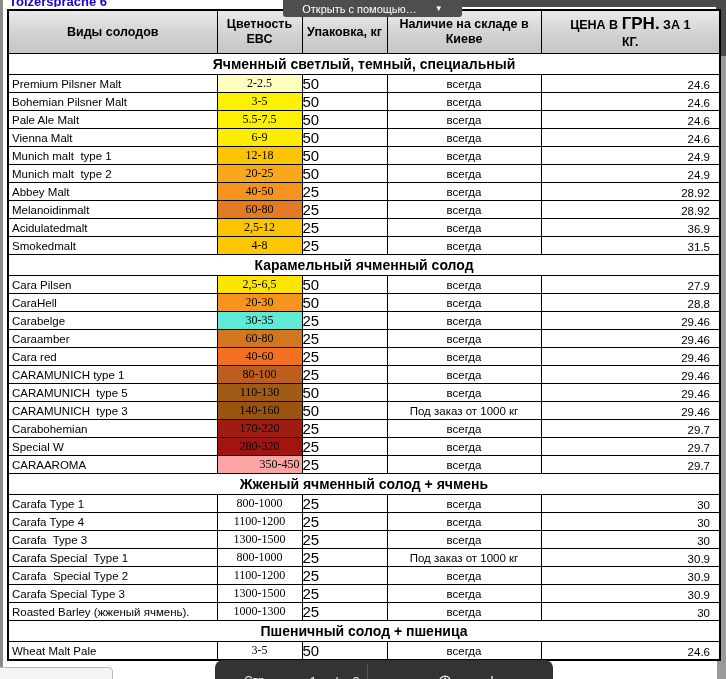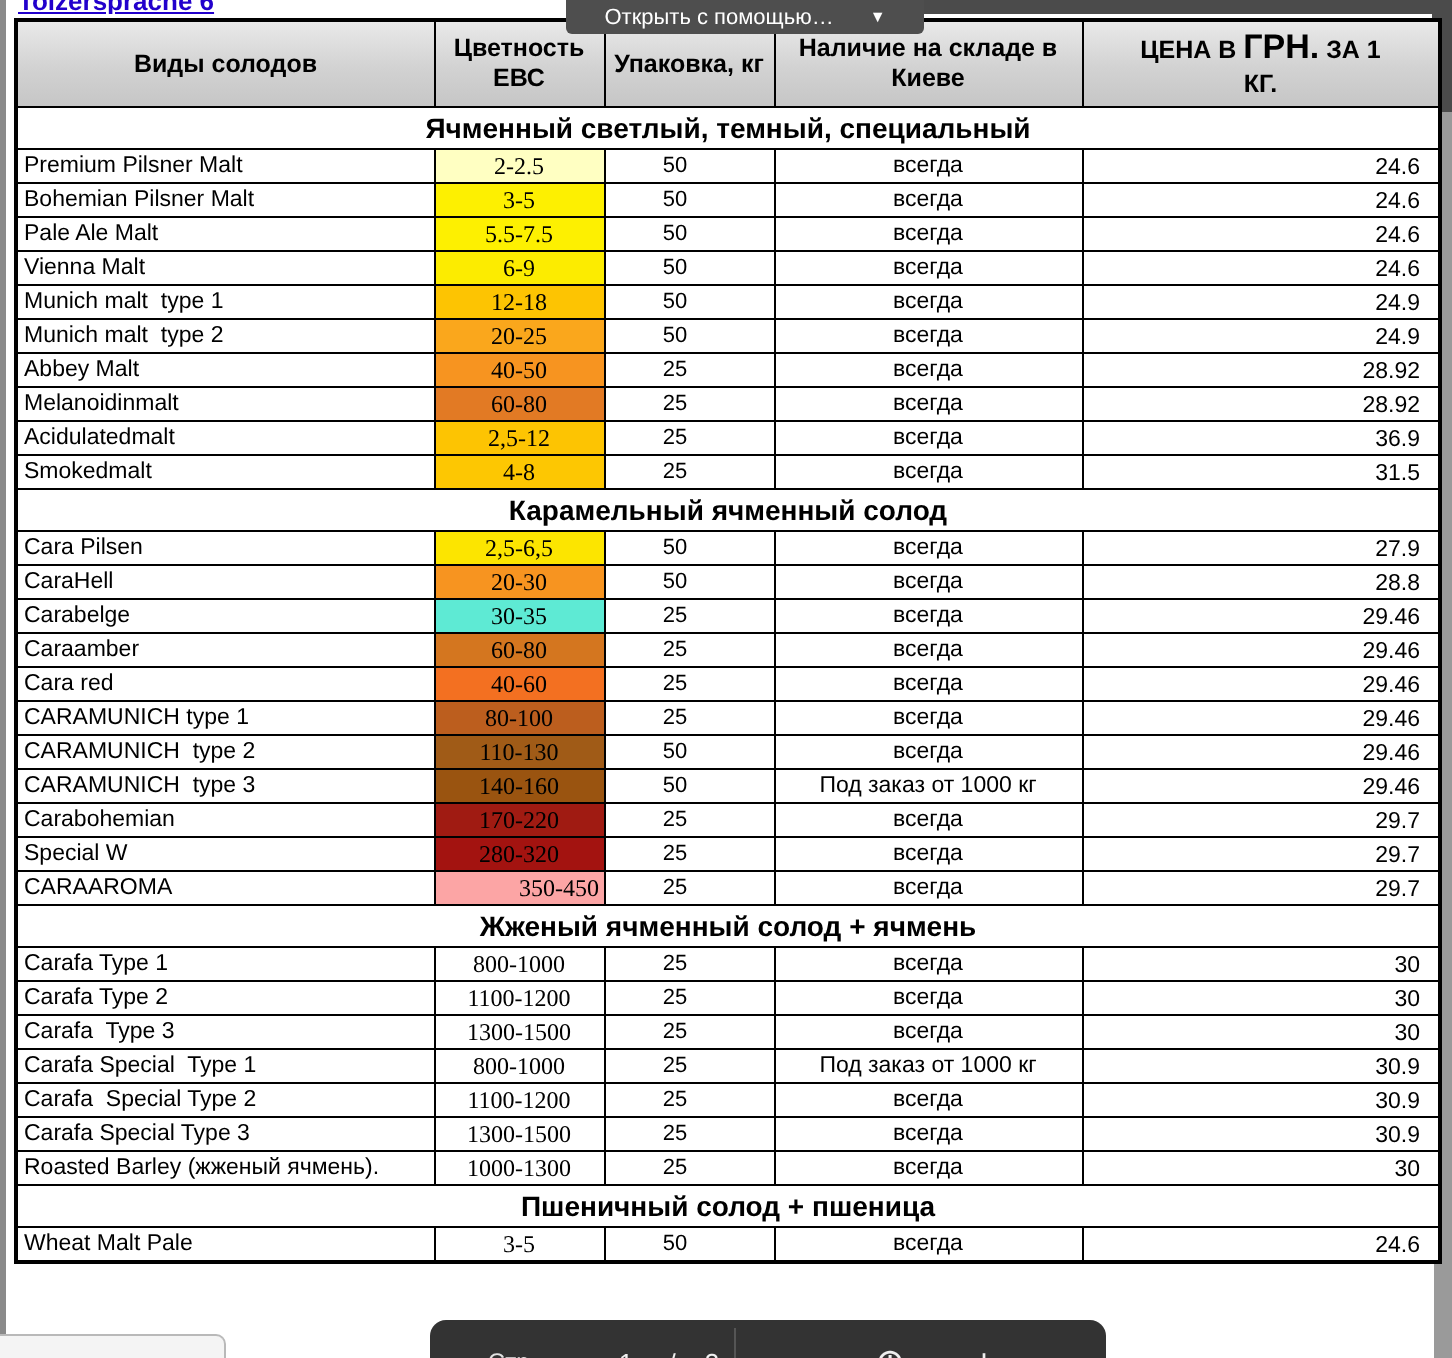--- a/index.html
+++ b/index.html
@@ -23,21 +23,21 @@
 
   table.malts{position:absolute;left:7px;top:9px;width:712px;border-collapse:collapse;
     table-layout:fixed;border:2px solid #000;background:#fff;}
   table.malts td,table.malts th{border:1px solid #000;color:#000;overflow:hidden;}
   thead th{height:42px;font-size:12.5px;font-weight:bold;text-align:center;vertical-align:middle;
     line-height:1.2;background:linear-gradient(180deg,#e9e9e9 0%,#d2d2d2 55%,#c6c6c6 100%);padding:0 2px;}
   thead th .big{font-size:17px;}
   tr.section-row td{height:20px;font-size:14px;font-weight:bold;text-align:center;vertical-align:middle;padding:0;}
   td.td-name{height:16px;font-size:11.5px;text-align:left;padding:0 0 0 3px;vertical-align:middle;white-space:pre;}
   td.td-ebc{font-size:12px;font-family:"Liberation Serif",serif;text-align:center;vertical-align:middle;padding:0;}
-  td.td-pack{font-size:11px;text-align:center;vertical-align:middle;padding:0 14px 0 0;}
+  td.td-pack{font-size:15px;vertical-align:middle;padding:0 14px 0 0;}
   td.td-stock{font-size:11.5px;text-align:center;vertical-align:middle;padding:0;}
   td.td-price{font-size:11.5px;text-align:right;vertical-align:bottom;padding:0 9px 1px 0;}
 
   .bottom-tooltip{position:absolute;left:0;top:667px;width:112px;height:20px;background:#f4f4f4;
     border:1px solid #b9b9b9;border-left:none;border-bottom:none;border-top-right-radius:5px;z-index:20;}
 
   .viewer-toolbar{position:absolute;left:215px;top:660px;width:338px;height:42px;background:#333333;
     border-radius:8px;z-index:40;color:#dddddd;}
   .viewer-toolbar .divider{position:absolute;left:152px;top:4px;width:1px;height:34px;background:#555555;}
   .tb-item{position:absolute;top:0;height:42px;display:flex;align-items:center;justify-content:center;}
@@ -193,21 +193,21 @@
         <td class="td-price">29.46</td>
       </tr>
       <tr>
         <td class="td-name">CARAMUNICH type 1</td>
         <td class="td-ebc" style="background: rgb(188, 94, 30);">80-100</td>
         <td class="td-pack">25</td>
         <td class="td-stock">всегда</td>
         <td class="td-price">29.46</td>
       </tr>
       <tr>
-        <td class="td-name">CARAMUNICH  type 2</td>
+        <td class="td-name">CARAMUNICH  type 5</td>
         <td class="td-ebc" style="background: rgb(160, 91, 23);">110-130</td>
         <td class="td-pack">50</td>
         <td class="td-stock">всегда</td>
         <td class="td-price">29.46</td>
       </tr>
       <tr>
         <td class="td-name">CARAMUNICH  type 3</td>
         <td class="td-ebc" style="background: rgb(154, 84, 16);">140-160</td>
         <td class="td-pack">50</td>
         <td class="td-stock">Под заказ от 1000 кг</td>
@@ -238,21 +238,21 @@
         <td colspan="5">Жженый ячменный солод + ячмень</td>
       </tr>
       <tr>
         <td class="td-name">Carafa Type 1</td>
         <td class="td-ebc" style="background: rgb(255, 255, 255);">800-1000</td>
         <td class="td-pack">25</td>
         <td class="td-stock">всегда</td>
         <td class="td-price">30</td>
       </tr>
       <tr>
-        <td class="td-name">Carafa Type 2</td>
+        <td class="td-name">Carafa Type 4</td>
         <td class="td-ebc" style="background: rgb(255, 255, 255);">1100-1200</td>
         <td class="td-pack">25</td>
         <td class="td-stock">всегда</td>
         <td class="td-price">30</td>
       </tr>
       <tr>
         <td class="td-name">Carafa  Type 3</td>
         <td class="td-ebc" style="background: rgb(255, 255, 255);">1300-1500</td>
         <td class="td-pack">25</td>
         <td class="td-stock">всегда</td>

